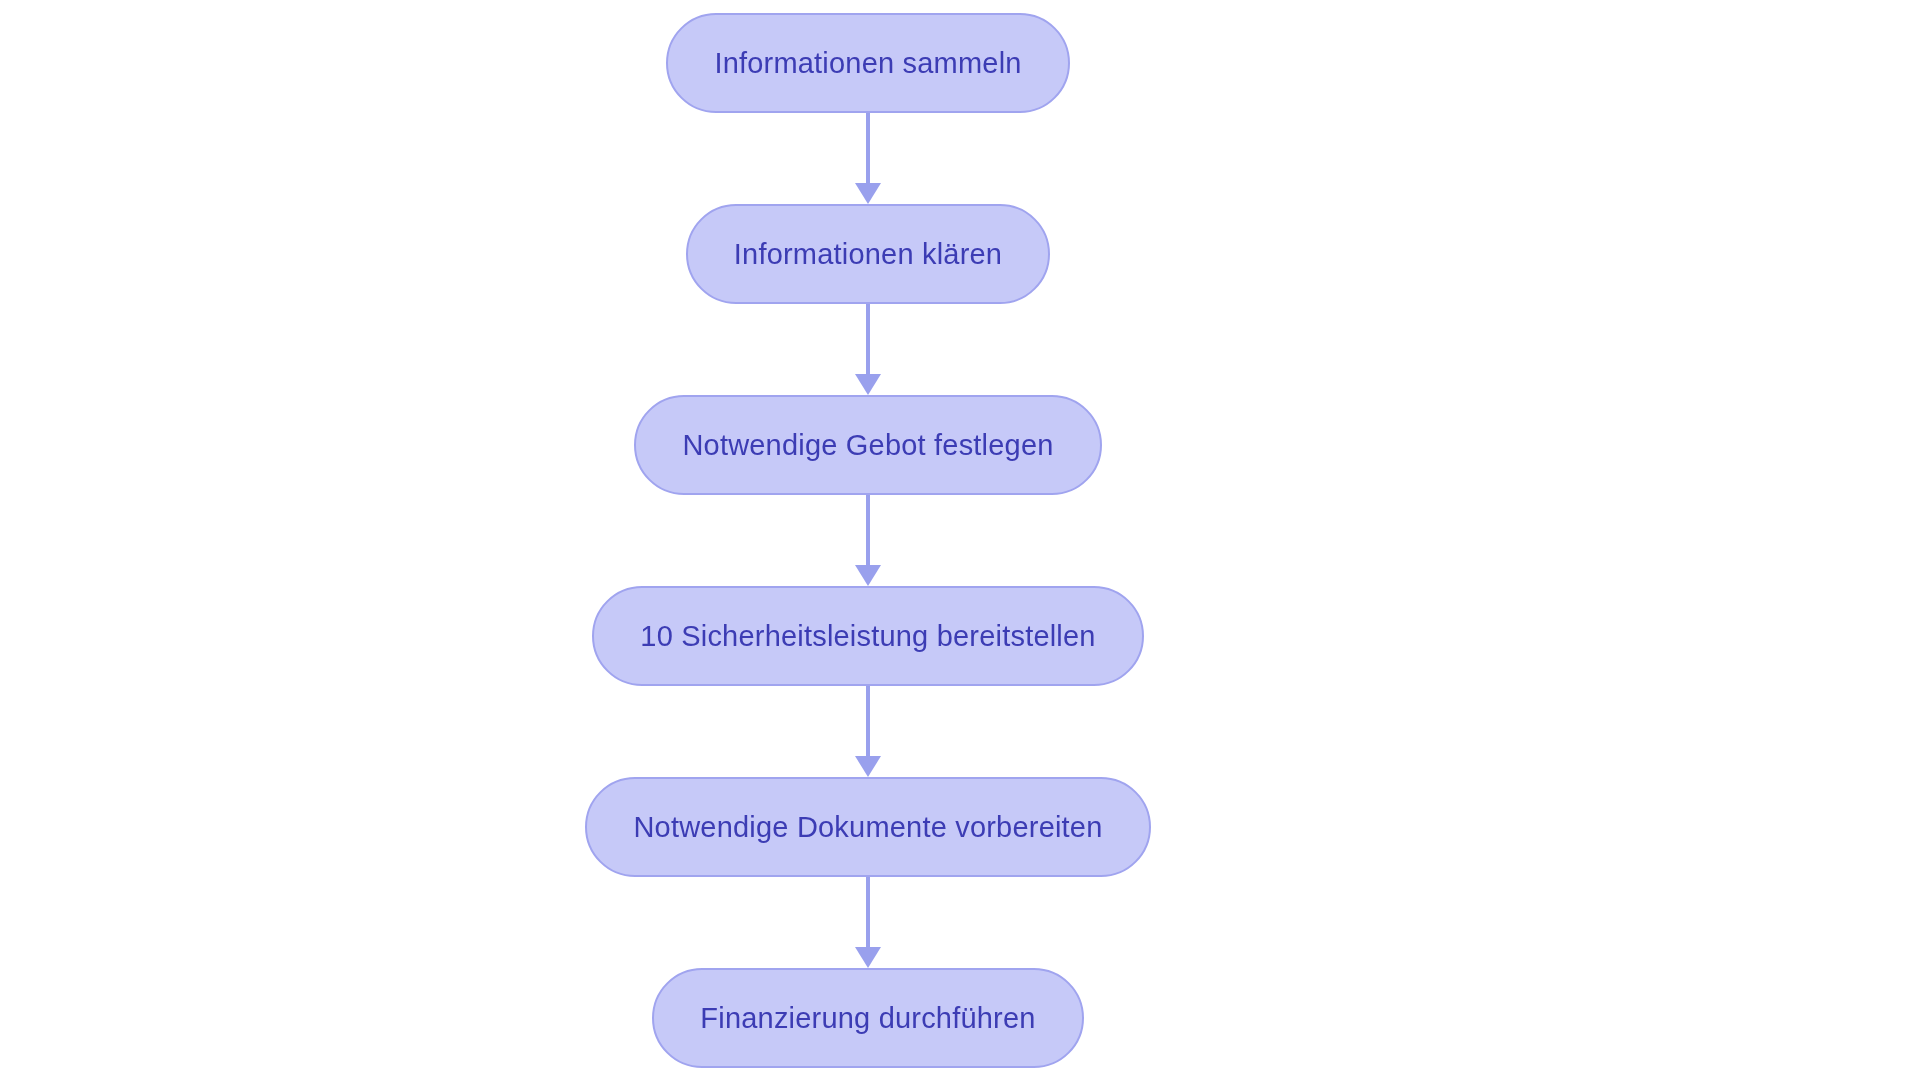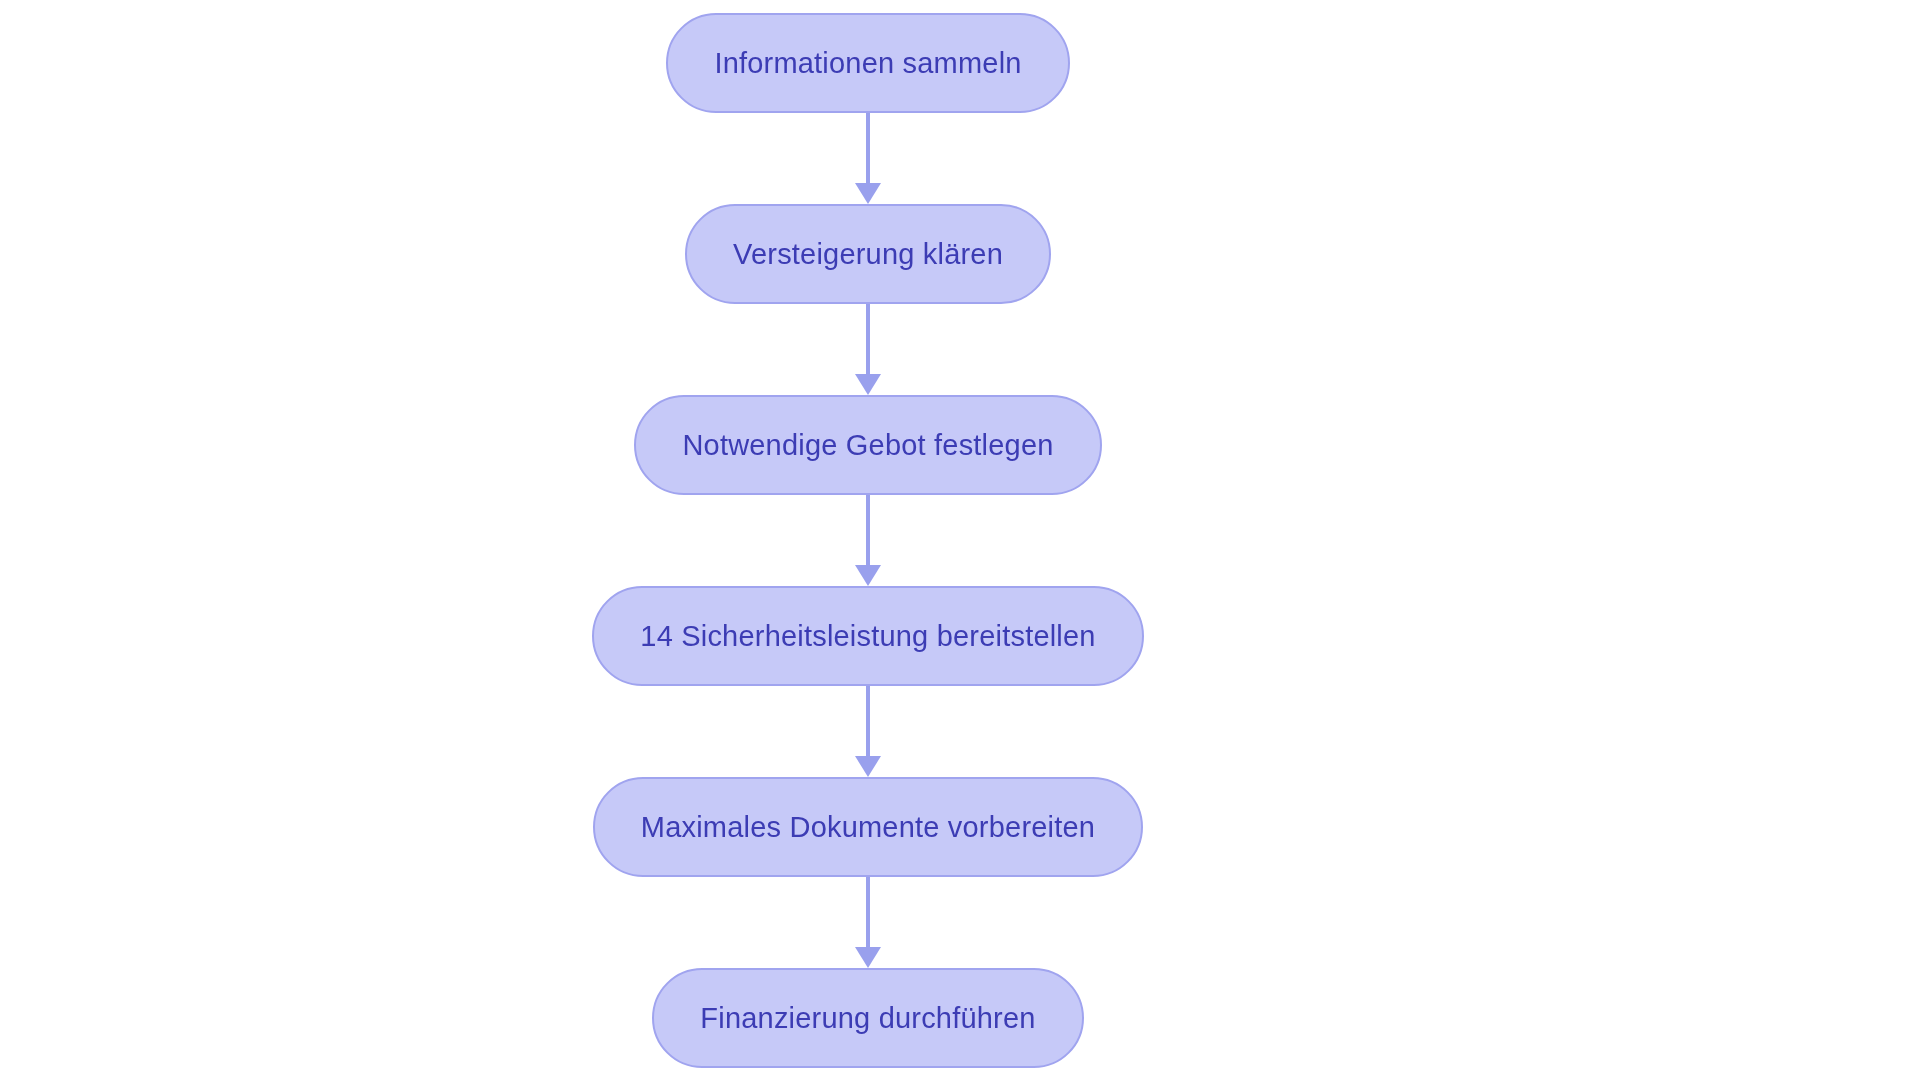--- a/index.html
+++ b/index.html
@@ -74,48 +74,48 @@
     <div class="node">
       <span class="node-label">Informationen sammeln</span>
     </div>
 
     <div class="connector">
       <div class="arrow-line"></div>
       <div class="arrow-head"></div>
     </div>
 
     <div class="node">
-      <span class="node-label">Versteigerung klären</span>
+      <span class="node-label">Informationen klären</span>
     </div>
 
     <div class="connector">
       <div class="arrow-line"></div>
       <div class="arrow-head"></div>
     </div>
 
     <div class="node">
       <span class="node-label">Notwendige Gebot festlegen</span>
     </div>
 
     <div class="connector">
       <div class="arrow-line"></div>
       <div class="arrow-head"></div>
     </div>
 
     <div class="node">
-      <span class="node-label">14 Sicherheitsleistung bereitstellen</span>
+      <span class="node-label">10 Sicherheitsleistung bereitstellen</span>
     </div>
 
     <div class="connector">
       <div class="arrow-line"></div>
       <div class="arrow-head"></div>
     </div>
 
     <div class="node">
-      <span class="node-label">Maximales Dokumente vorbereiten</span>
+      <span class="node-label">Notwendige Dokumente vorbereiten</span>
     </div>
 
     <div class="connector">
       <div class="arrow-line"></div>
       <div class="arrow-head"></div>
     </div>
 
     <div class="node">
       <span class="node-label">Finanzierung durchführen</span>
     </div>

